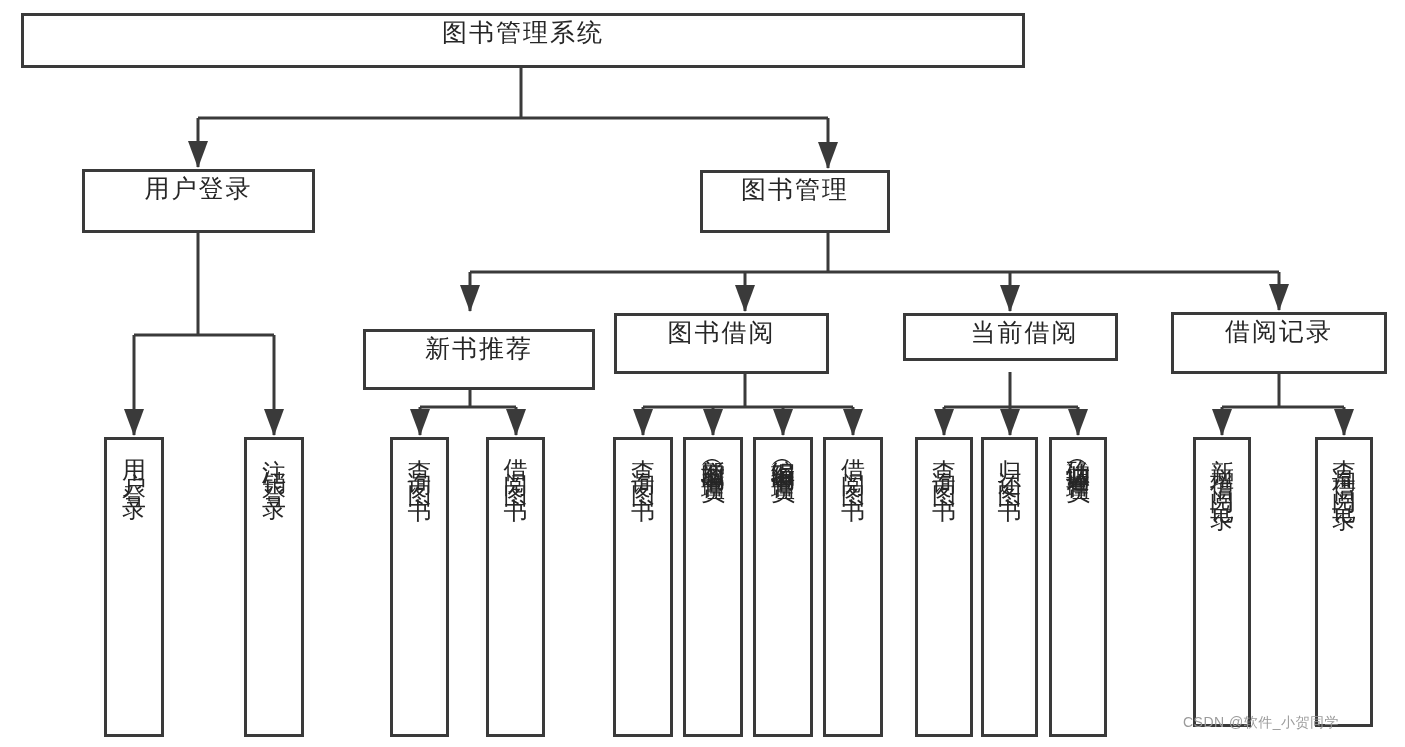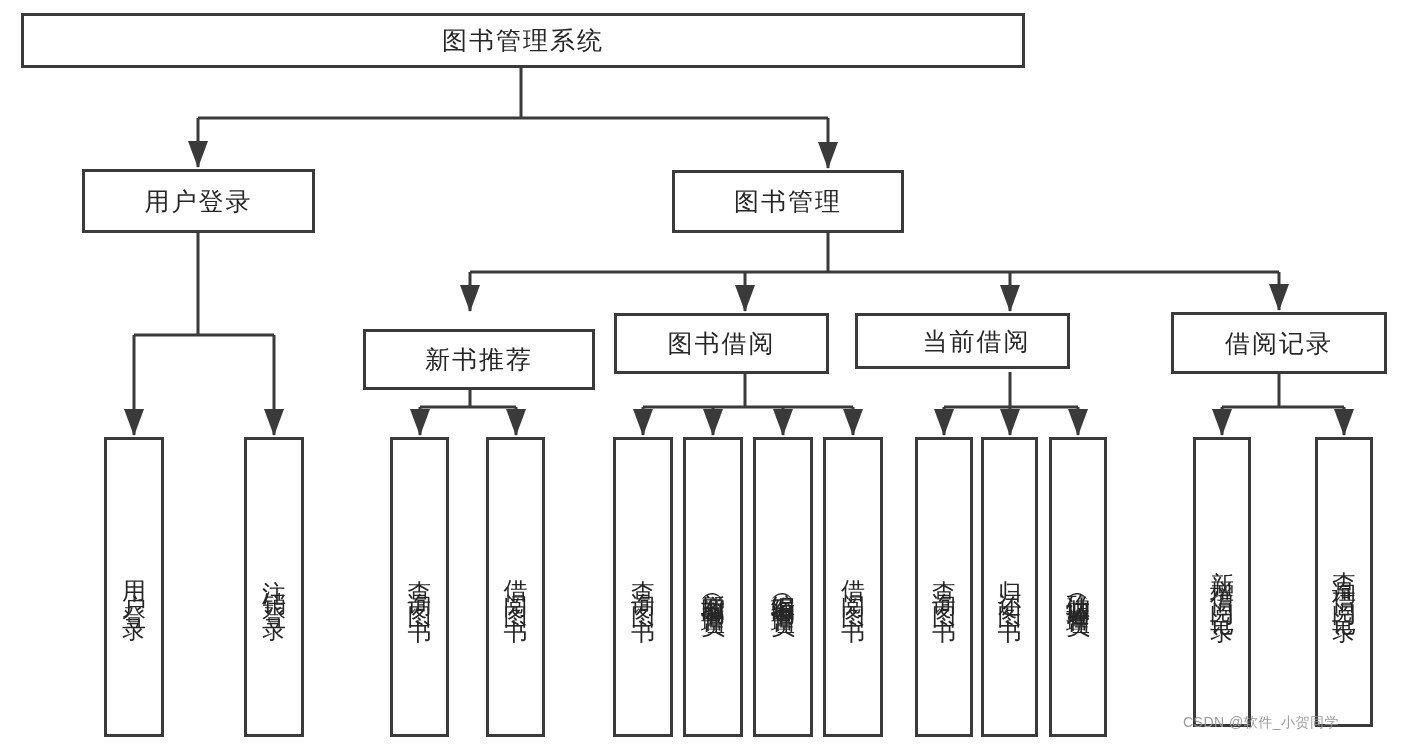--- a/index.html
+++ b/index.html
@@ -9,21 +9,21 @@
     background:#ffffff;
     font-family:"Liberation Sans", sans-serif;
     overflow:hidden;
   }
   svg.connectors{position:absolute;left:0;top:0;z-index:1;}
   .node{
     position:absolute;
     box-sizing:border-box;
     border:3px solid #3a3a3a;
     background:#ffffff;
-    display:flex;align-items:center;justify-content:center;
+    display:flex;justify-content:center;
     color:#262626;
     z-index:2;
   }
   .hnode{font-size:25px;letter-spacing:2px;font-weight:400;}
   .vnode span{
     writing-mode:vertical-rl;
     text-orientation:mixed;
     font-size:24px;
     line-height:1;
     white-space:nowrap;
@@ -85,31 +85,31 @@
     </g>
   </svg>
 
   <div class="node hnode" style="left:21px;top:13px;width:1004px;height:55px;">
     <span>图书管理系统</span>
   </div>
 
   <div class="node hnode" style="left:82px;top:169px;width:233px;height:64px;">
     <span>用户登录</span>
   </div>
-  <div class="node hnode" style="left:672px;top:170px;width:232px;height:63px;">
+  <div class="node hnode" style="left:700px;top:170px;width:190px;height:63px;">
     <span>图书管理</span>
   </div>
 
   <div class="node hnode" style="left:363px;top:313px;width:232px;height:61px;margin-top:16px;">
     <span>新书推荐</span>
   </div>
   <div class="node hnode" style="left:614px;top:313px;width:215px;height:61px;">
     <span>图书借阅</span>
   </div>
-  <div class="node hnode" style="left:855px;top:313px;width:215px;height:56px;padding-left:28px;">
+  <div class="node hnode" style="left:903px;top:313px;width:215px;height:48px;padding-left:28px;">
     <span>当前借阅</span>
   </div>
   <div class="node hnode" style="left:1171px;top:312px;width:216px;height:62px;">
     <span>借阅记录</span>
   </div>
 
   <div class="node vnode" style="left:104px;top:437px;width:60px;height:300px;">
     <span style="letter-spacing: 13px;">用户登录</span>
   </div>
   <div class="node vnode" style="left:244px;top:437px;width:60px;height:300px;">

